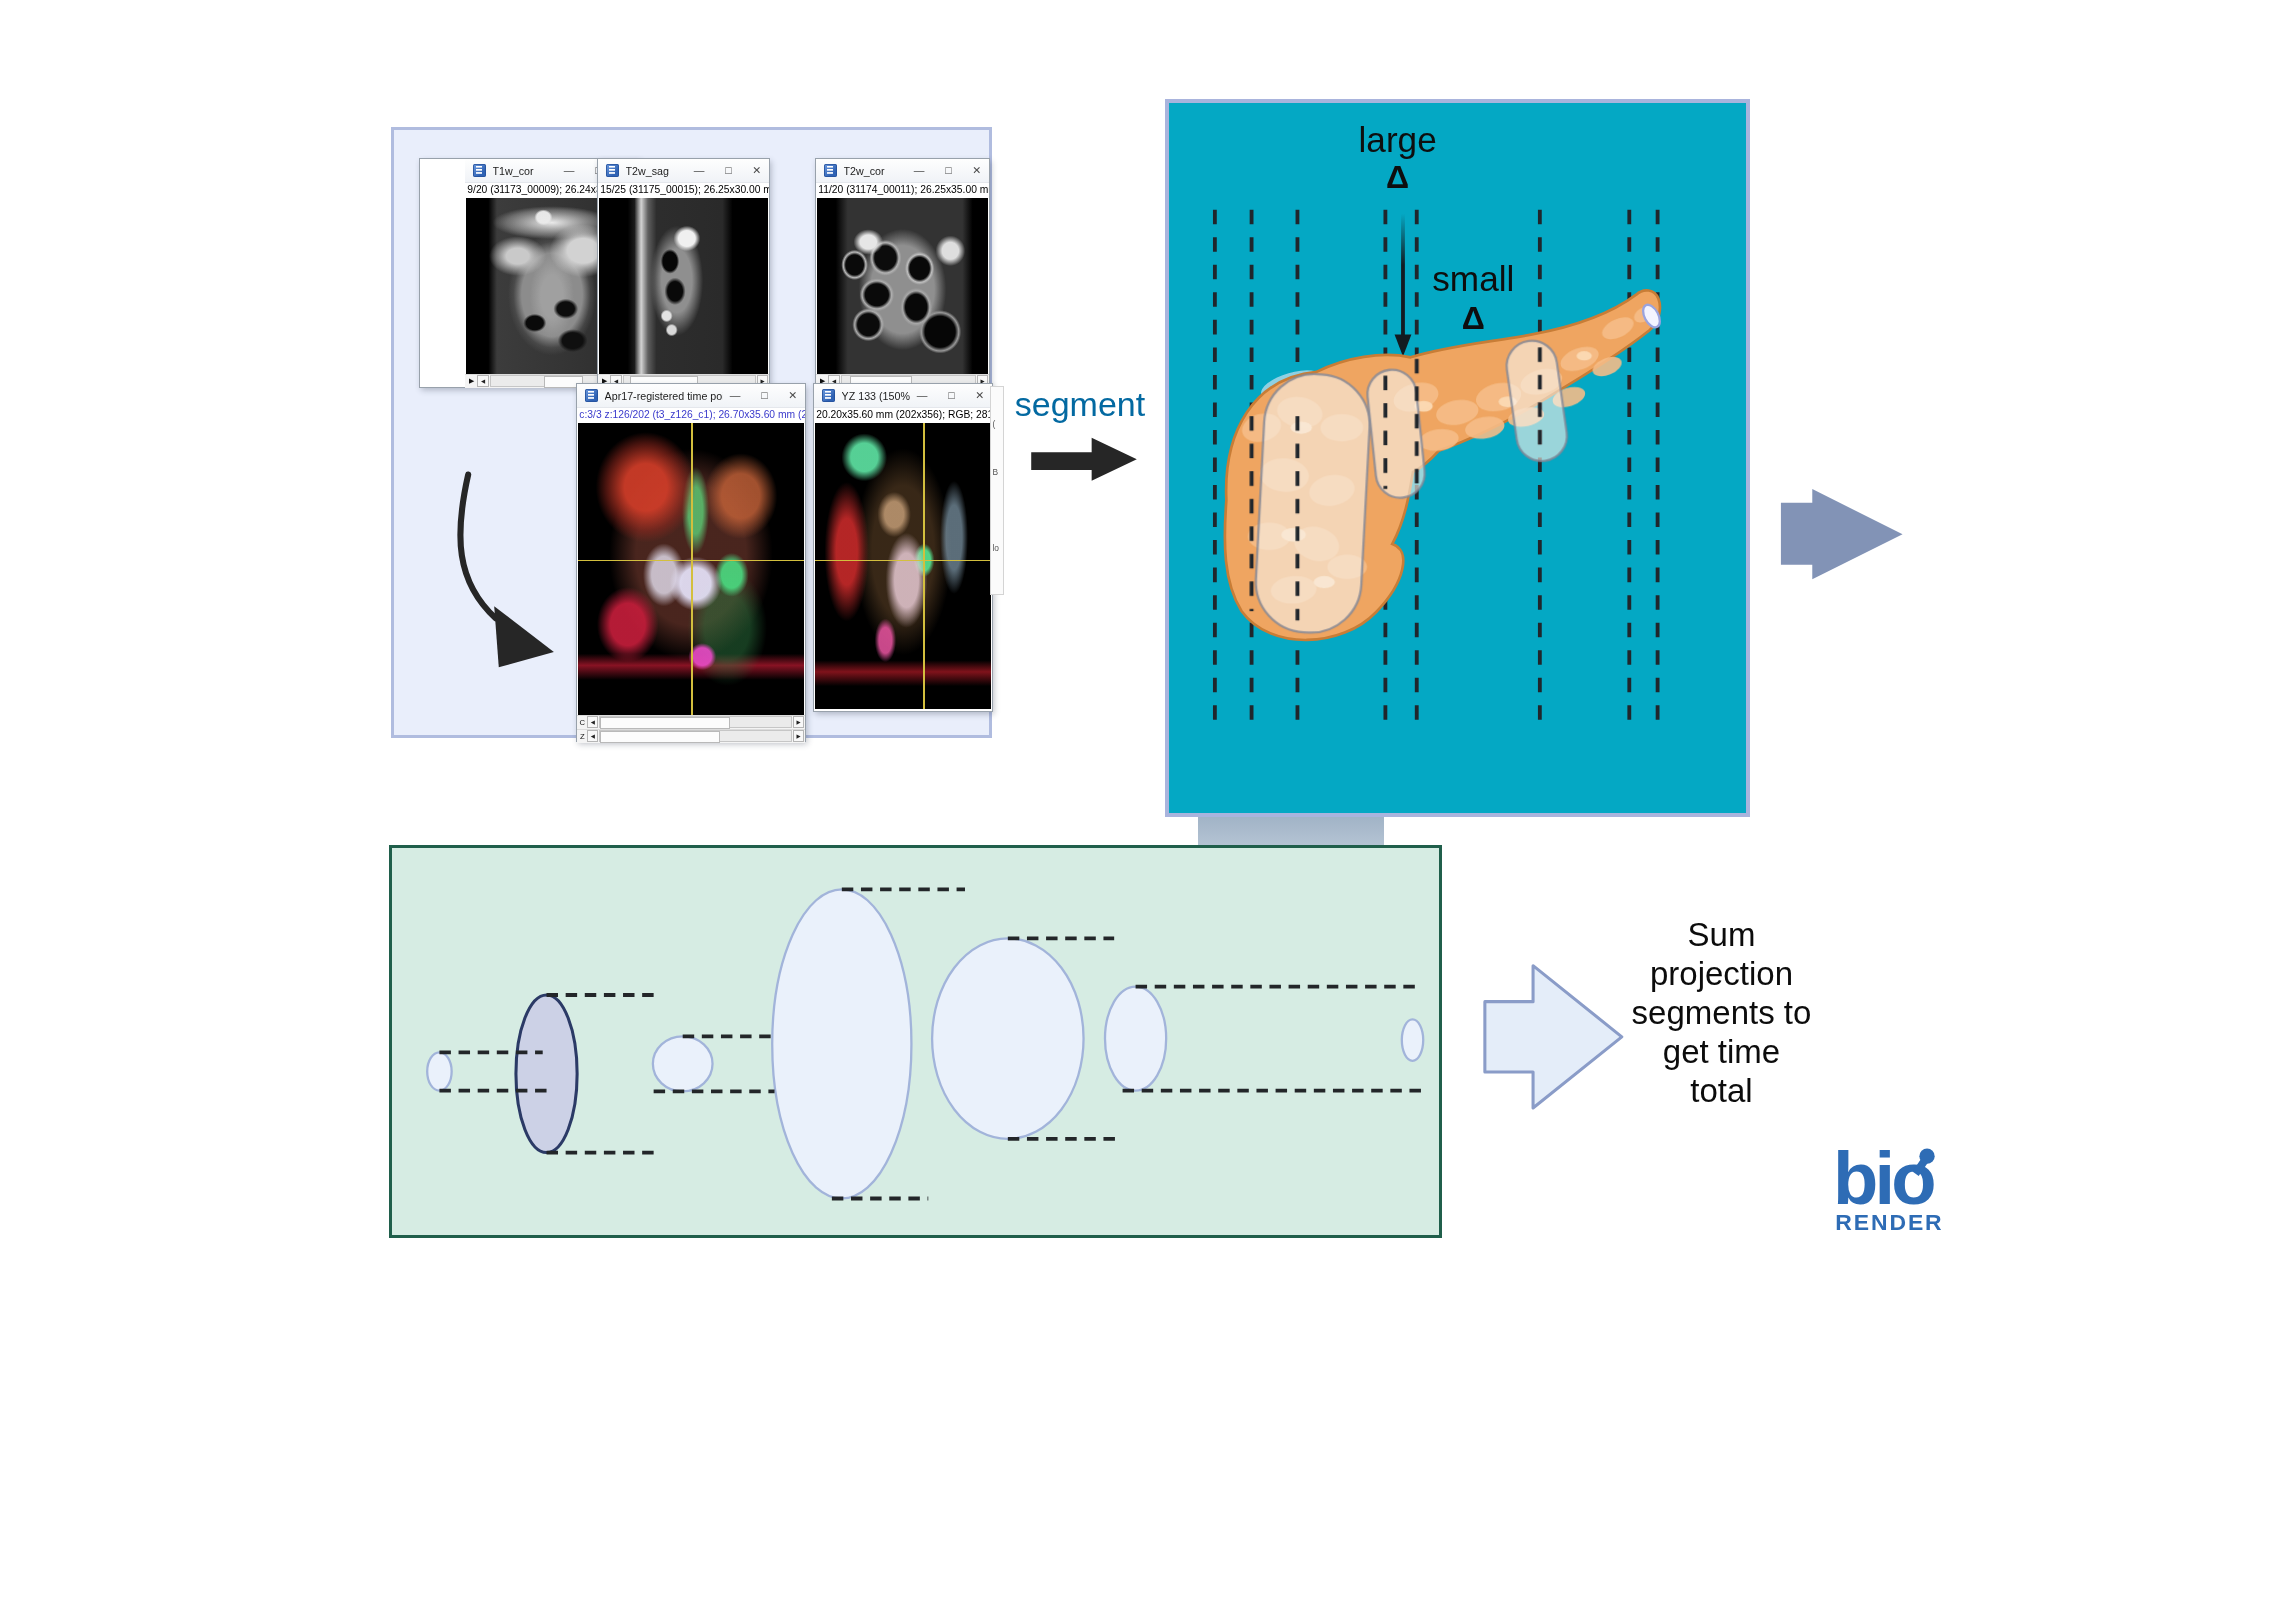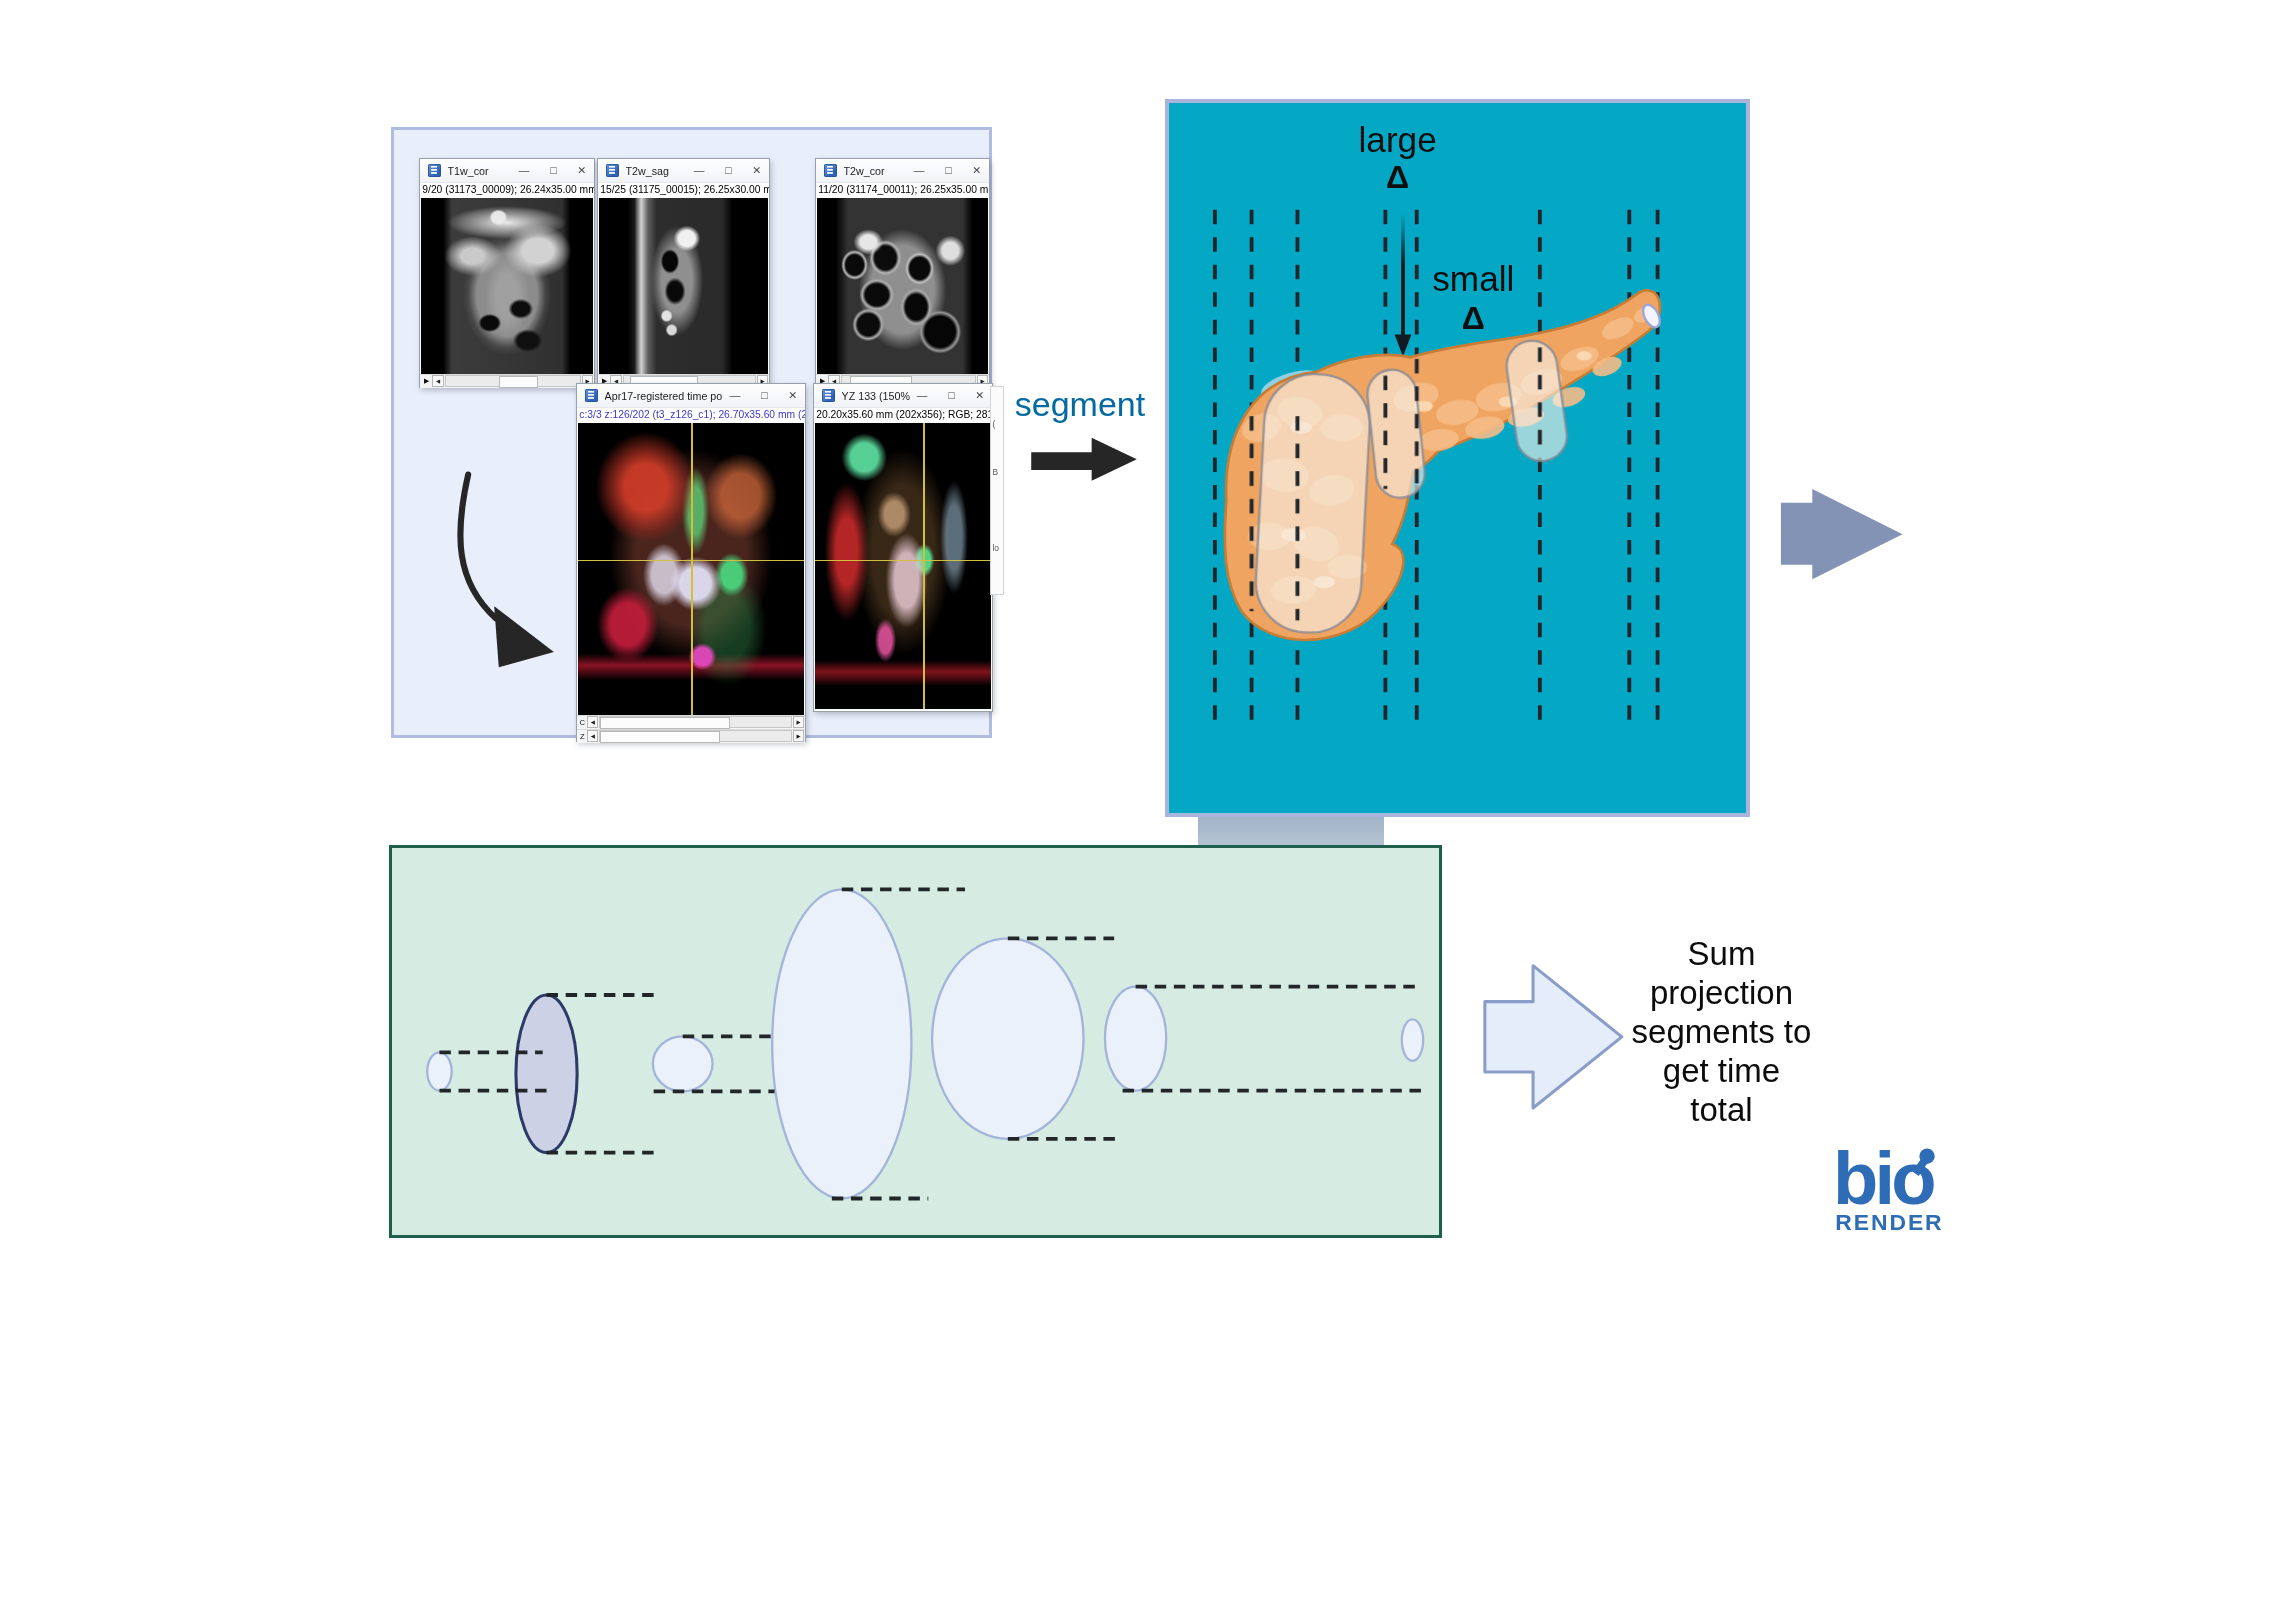--- a/index.html
+++ b/index.html
@@ -33,21 +33,21 @@
   .imgarea{position:relative;margin:0 0.8px;background-color:#000;overflow:hidden;}
   
   .sbar{height:13px;display:flex;align-items:center;background:#f4f4f4;border-top:0.8px solid #dcdcdc;padding:0 0.8px;}
   .sb-play{width:11.5px;font-size:6.9px;text-align:center;color:#111;}
   .sb-lab{width:9.2px;font-size:7.7px;text-align:center;color:#111;}
   .sb-btn{width:11.5px;height:11.5px;box-sizing:border-box;border:0.8px solid #b5b5b5;background:#f8f8f8;
           font-size:5.4px;color:#222;display:flex;align-items:center;justify-content:center;flex:0 0 auto;}
   .sb-track{flex:1;height:11.5px;box-sizing:border-box;border:0.8px solid #c6c6c6;background:#ebebeb;position:relative;margin:0 0.8px;}
   .sb-thumb{position:absolute;top:0;height:10px;background:#fcfcfc;border:0.8px solid #b9b9b9;}
   
-  #w1{left:419px;top:158px;width:174px;height:228px;}
+  #w1{left:419px;top:158px;width:174px;height:228px;padding-left:45px;}
   #w2{left:597px;top:158px;width:171px;height:228px;}
   #w3{left:771px;top:158px;width:173px;height:228px;margin-left:44px;}
   #w4{left:576px;top:383px;width:228px;height:357px;}
   #w5{left:813px;top:383px;width:178px;height:327px;}
   #w1 .imgarea,#w2 .imgarea,#w3 .imgarea{height:176px;}
   #w4 .imgarea{height:292px;}
   #w5 .imgarea{height:286px;}
   
   .mri1{background-image:
     radial-gradient(48% 13% at 50% 14%,#eaeaea 0%,rgba(205,205,205,.35) 55%,transparent 72%),
@@ -105,21 +105,21 @@
     linear-gradient(180deg,transparent 83%,rgba(150,22,32,.85) 87%,#000 92%);}
   .xhair-v{position:absolute;top:0;bottom:0;width:1.5px;background:#d3bf3e;}
   .xhair-h{position:absolute;left:0;right:0;height:1.5px;background:#d3bf3e;}
   
   #edge-sliver{position:absolute;left:990px;top:386px;width:11.5px;height:207px;background:#fbfbfb;
      border:0.8px solid #d4d4d4;font-size:8.4px;color:#555;overflow:hidden;}
   #edge-sliver span{position:absolute;left:1.5px;}
   
   .fig-label{position:absolute;color:#0369a1;}
   #segment-label{left:1014px;top:385px;width:132px;text-align:center;font-size:34px;}
-  #sum-text{left:1599px;top:934px;width:245px;text-align:center;font-size:33px;line-height:39px;color:#0c0c0c;}
+  #sum-text{left:1599px;top:915px;width:245px;text-align:center;font-size:33px;line-height:39px;color:#0c0c0c;}
   
   #overlay{position:absolute;left:0;top:0;pointer-events:none;}
 </style>
 </head>
 <body>
 
 <div id="canvas">
 
   <div id="mri-panel" class="panel">
     <div id="wallpaper"></div>

